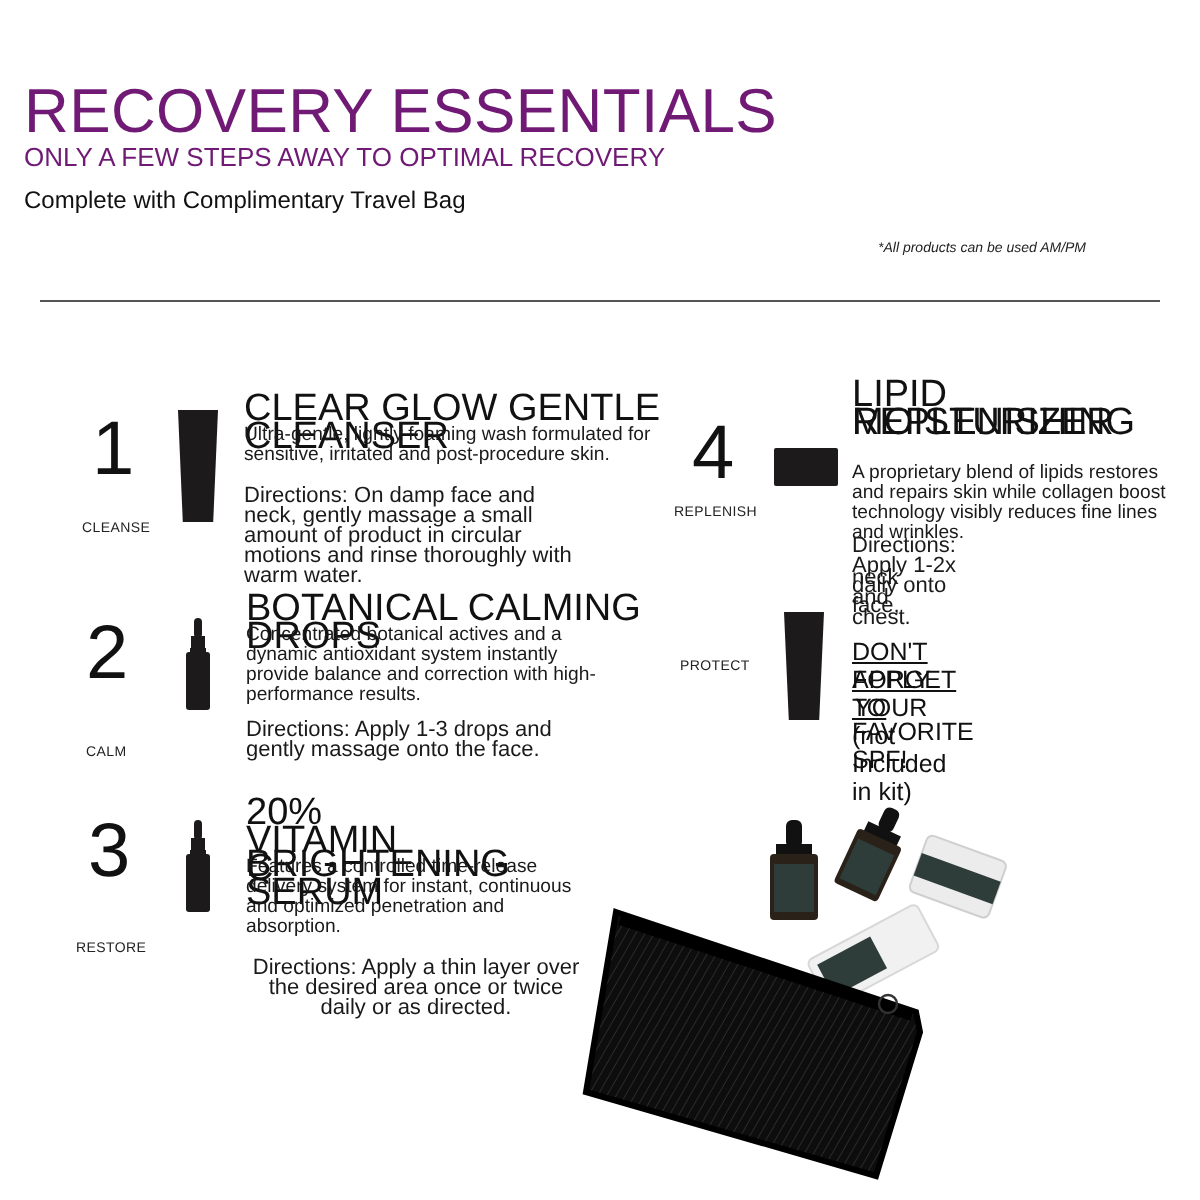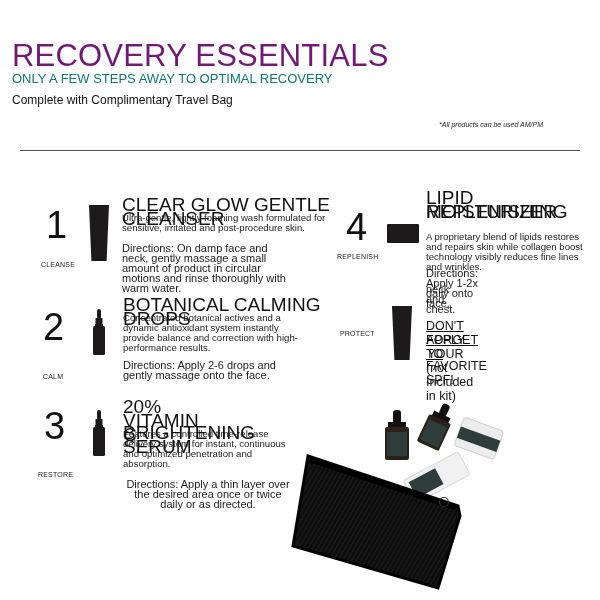--- a/index.html
+++ b/index.html
@@ -1,20 +1,20 @@
 <!DOCTYPE html>
 <html><head>
 <meta charset="utf-8">
 <style>
   html, body { margin:0; padding:0; }
   body { width:600px; height:600px; background:#ffffff; position:relative; overflow:hidden;
          font-family:"Liberation Sans", sans-serif; color:#111111; }
   .abs { position:absolute; }
   .title { left:12px; top:40px; font-size:31px; line-height:32px; letter-spacing:0.2px; color:#701a75; }
-  .subtitle { left:12px; top:72px; font-size:13px; line-height:14px; color:#0f766e; }
+  .subtitle { left:12px; top:72px; font-size:13px; line-height:14px; color:#701a75; }
   .tagline { left:12px; top:93px; font-size:12px; line-height:14px; color:#111; }
   .note { left:439px; top:121px; font-size:7px; font-style:italic; color:#222; }
   .divider { left:20px; top:150px; width:560px; height:1px; background:#555; }
   .num { font-size:38px; line-height:40px; color:#111; font-weight:normal; }
   .step-label { font-size:7px; letter-spacing:0.2px; color:#222; }
   .ptitle { font-size:19px; line-height:14px; color:#111; }
   .pdesc { font-size:9.6px; line-height:10px; color:#1a1a1a; }
   .pdir { font-size:11px; line-height:10px; color:#1a1a1a; }
   .spf { font-size:12.5px; line-height:14px; color:#111; }
   .tube { background:#1c1a1a; clip-path:polygon(0 0,100% 0,88% 100%,12% 100%); }
@@ -45,21 +45,21 @@
   <div class="abs" style="left:92px;top:309px;">
     <svg width="14" height="46" viewBox="0 0 14 46">
       <rect x="5" y="0" width="4" height="10" rx="2" fill="#1c1a1a"></rect>
       <rect x="3.5" y="9" width="7" height="7" fill="#1c1a1a"></rect>
       <rect x="3" y="15" width="8" height="3" fill="#1c1a1a"></rect>
       <rect x="1" y="17" width="12" height="29" rx="1.5" fill="#1c1a1a"></rect>
     </svg>
   </div>
   <div class="abs ptitle" style="left:123px;top:298px;width:210px;">BOTANICAL CALMING DROPS</div>
   <div class="abs pdesc" style="left:123px;top:313px;width:182px;">Concentrated botanical actives and a dynamic antioxidant system instantly provide balance and correction with high-performance results.</div>
-  <div class="abs pdir" style="left:123px;top:360px;width:165px;">Directions: Apply 2-6 drops and gently massage onto the face.</div>
+  <div class="abs pdir" style="left:123px;top:360px;width:165px;">Directions: Apply 1-3 drops and gently massage onto the face.</div>
 </div>
 
 <div class="abs" style="left:0;top:0;">
   <div class="abs num" style="left:44px;top:406px;">3</div>
   <div class="abs step-label" style="left:38px;top:471px;">RESTORE</div>
   <div class="abs" style="left:92px;top:410px;">
     <svg width="14" height="46" viewBox="0 0 14 46">
       <rect x="5" y="0" width="4" height="10" rx="2" fill="#1c1a1a"></rect>
       <rect x="3.5" y="9" width="7" height="7" fill="#1c1a1a"></rect>
       <rect x="3" y="15" width="8" height="3" fill="#1c1a1a"></rect>

